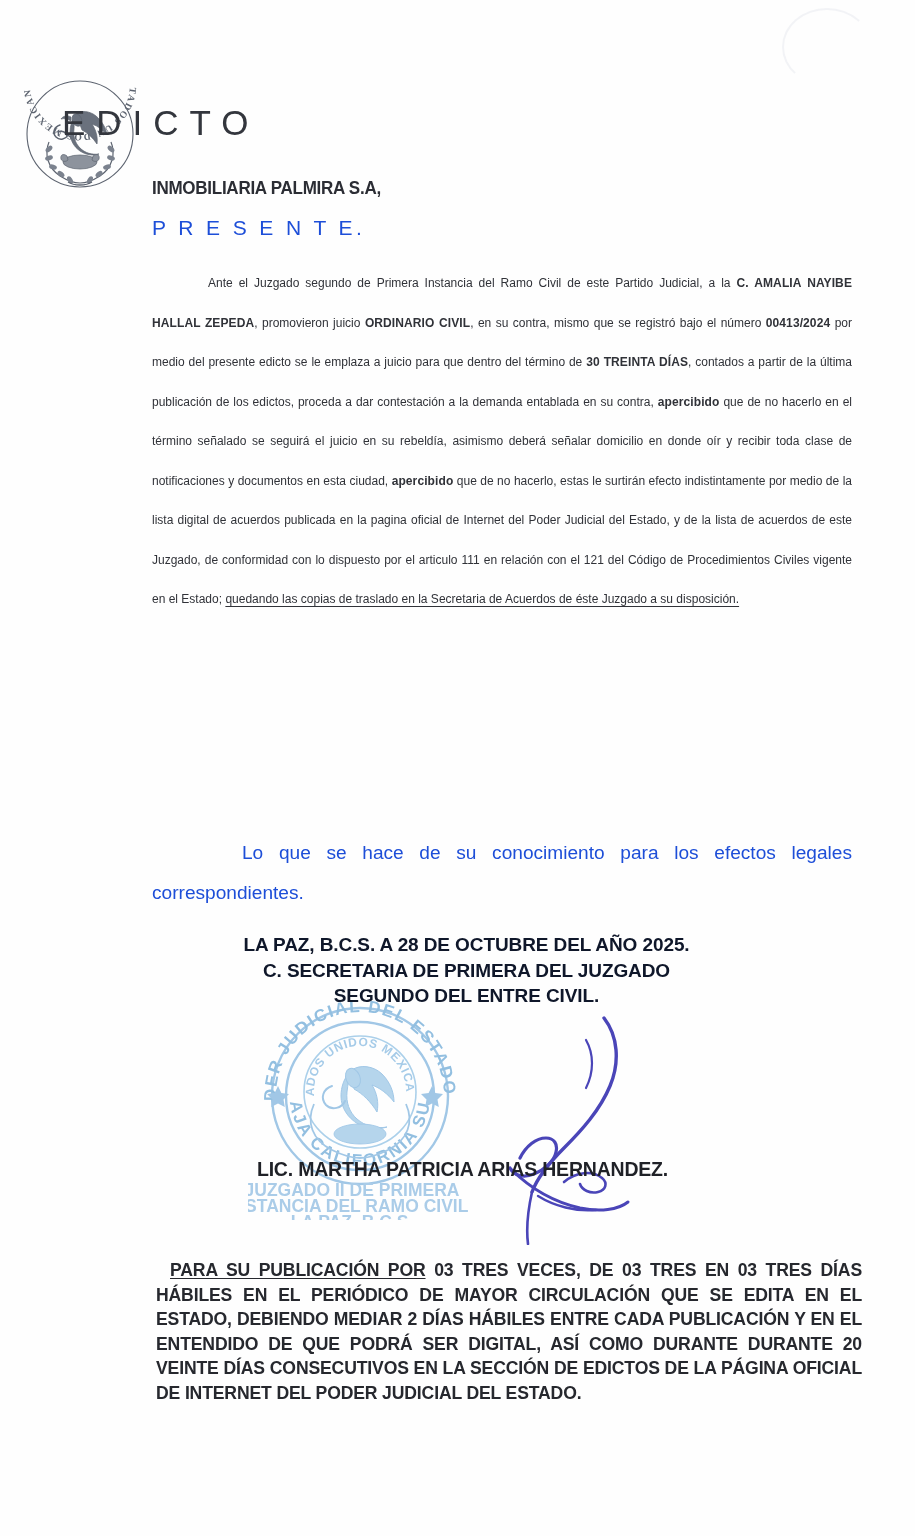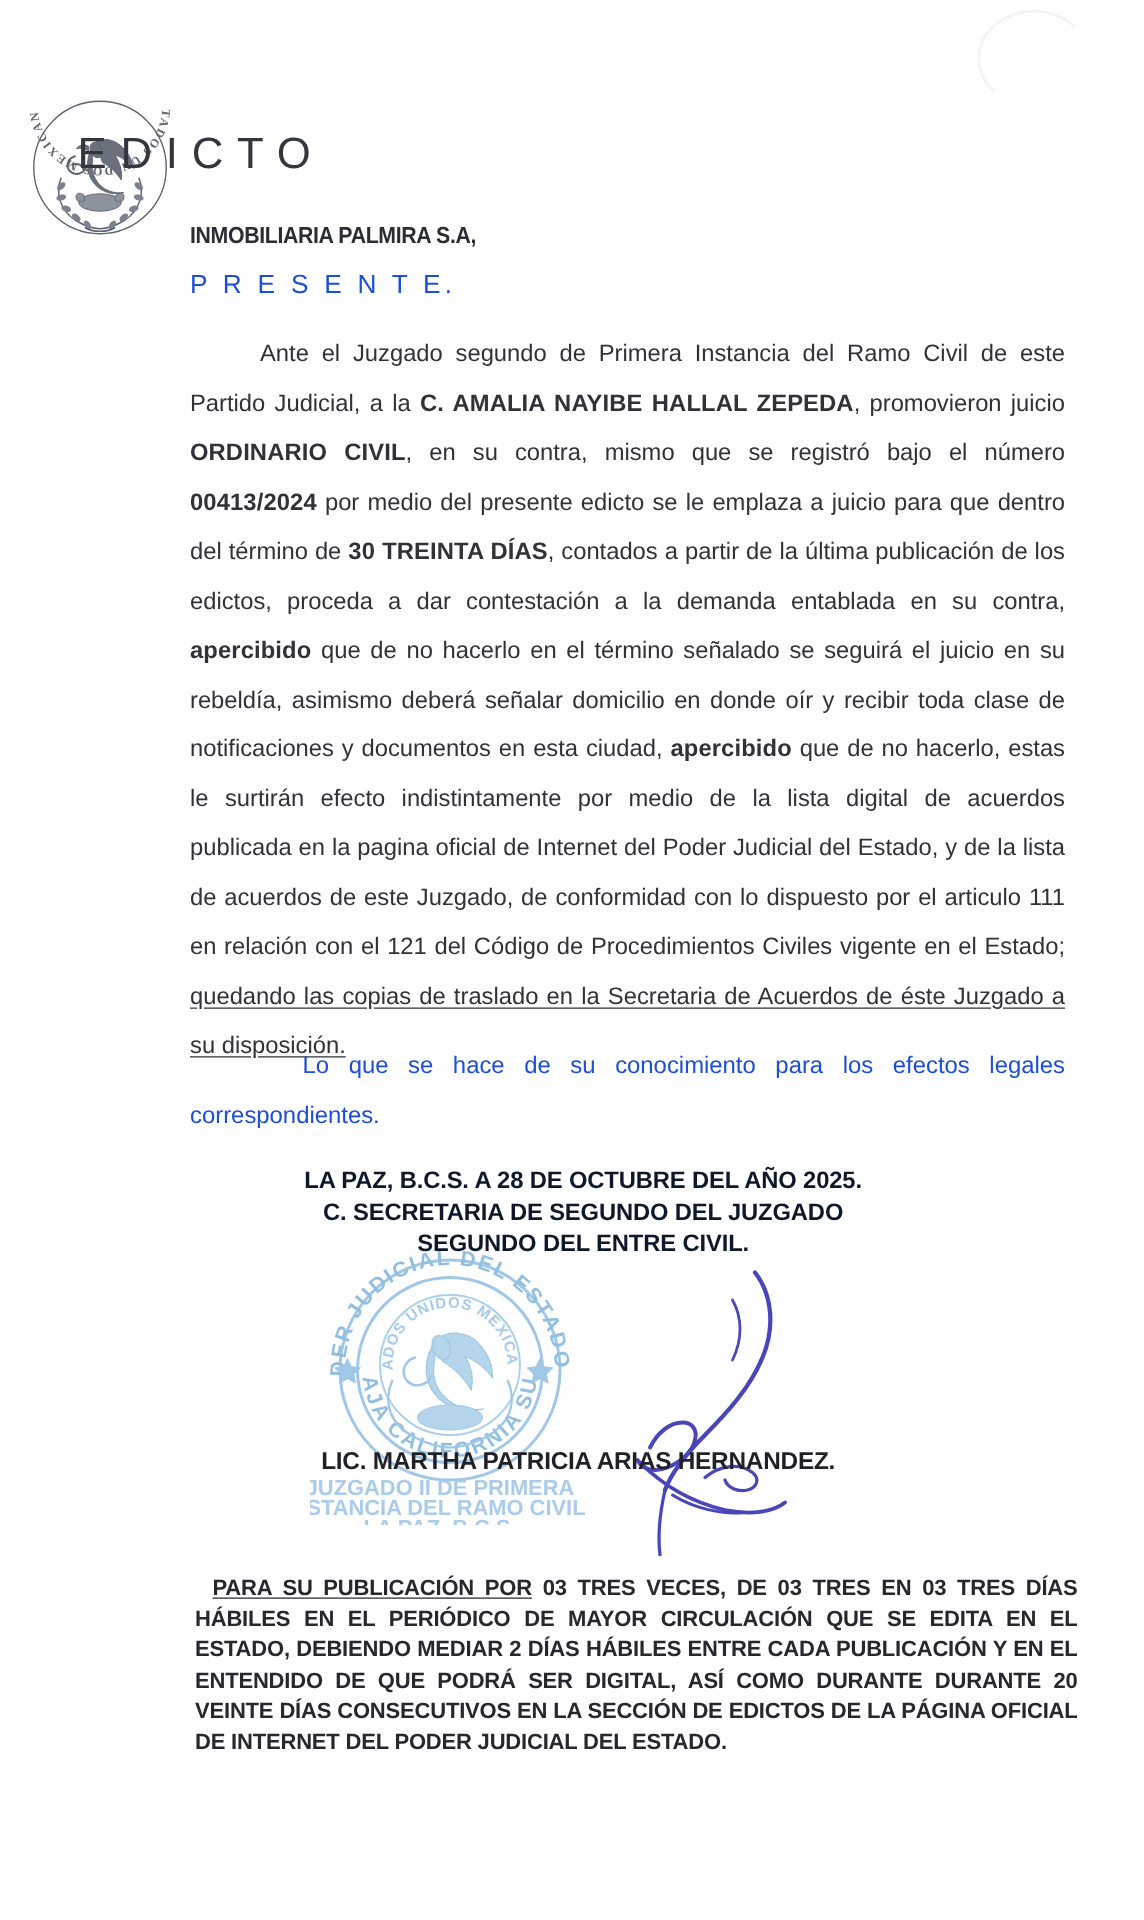--- a/index.html
+++ b/index.html
@@ -71,21 +71,21 @@
 
   
   .body-block {
     position: absolute;
     left: 152px;
     top: 264px;
     width: 700px;
   }
   .para {
     margin: 0;
-    font-size: 19px;
+    font-size: 12px;
     line-height: 39.5px;
     text-align: justify;
     text-justify: inter-word;
     color: #303238;
     font-weight: 400;
   }
   .para.indent { text-indent: 56px; }
   .para b { font-weight: 700; letter-spacing: 0.1px; }
   .para u { text-decoration: underline; text-underline-offset: 2.5px; }
 
@@ -254,21 +254,21 @@
   <div class="present">P R E S E N T E.</div>
 
   <div class="body-block">
     <p class="para indent"><span>Ante el Juzgado segundo de Primera Instancia del Ramo Civil de este Partido Judicial, a la </span><b>C. AMALIA NAYIBE HALLAL ZEPEDA</b><span>, promovieron juicio </span><b>ORDINARIO CIVIL</b><span>, en su contra, mismo que se registró bajo el número </span><b>00413/2024</b><span> por medio del presente edicto se le emplaza a juicio para que dentro del término de </span><b>30 TREINTA DÍAS</b><span>, contados a partir de la última publicación de los edictos, proceda a dar contestación a la demanda entablada en su contra, </span><b>apercibido</b><span> que de no hacerlo en el término señalado se seguirá el juicio en su rebeldía, asimismo deberá señalar domicilio en donde oír y recibir toda clase de notificaciones y documentos en esta ciudad, </span><b>apercibido</b><span> que de no hacerlo, estas le surtirán efecto indistintamente por medio de la lista digital de acuerdos publicada en la pagina oficial de Internet del Poder Judicial del Estado, y de la lista de acuerdos de este Juzgado, de conformidad con lo dispuesto por el articulo 111 en relación con el 121 del Código de Procedimientos Civiles vigente en el Estado; </span><u>quedando las copias de traslado en la Secretaria de Acuerdos de éste Juzgado a su disposición.</u></p>
   </div>
 
   <p class="para-closing">Lo que se hace de su conocimiento para los efectos legales correspondientes.</p>
 
   <div class="sign-block">
     <div>LA PAZ, B.C.S. A 28 DE OCTUBRE DEL AÑO 2025.</div>
-    <div>C. SECRETARIA DE SEGUNDO DEL JUZGADO</div>
+    <div>C. SECRETARIA DE PRIMERA DEL JUZGADO</div>
     <div>SEGUNDO DEL ENTRE CIVIL.</div>
   </div>
 
   <div class="seal">
     <svg viewBox="0 0 224 232" xmlns="http://www.w3.org/2000/svg">
       <defs>
         <path id="sealTop" d="M 112 108 m -84 0 a 84 84 0 0 1 168 0"></path>
         <path id="sealBot" d="M 112 108 m -70 0 a 70 70 0 0 0 140 0"></path>
       </defs>
       <g fill="none" stroke="#9ec6e6" stroke-width="2.4">

